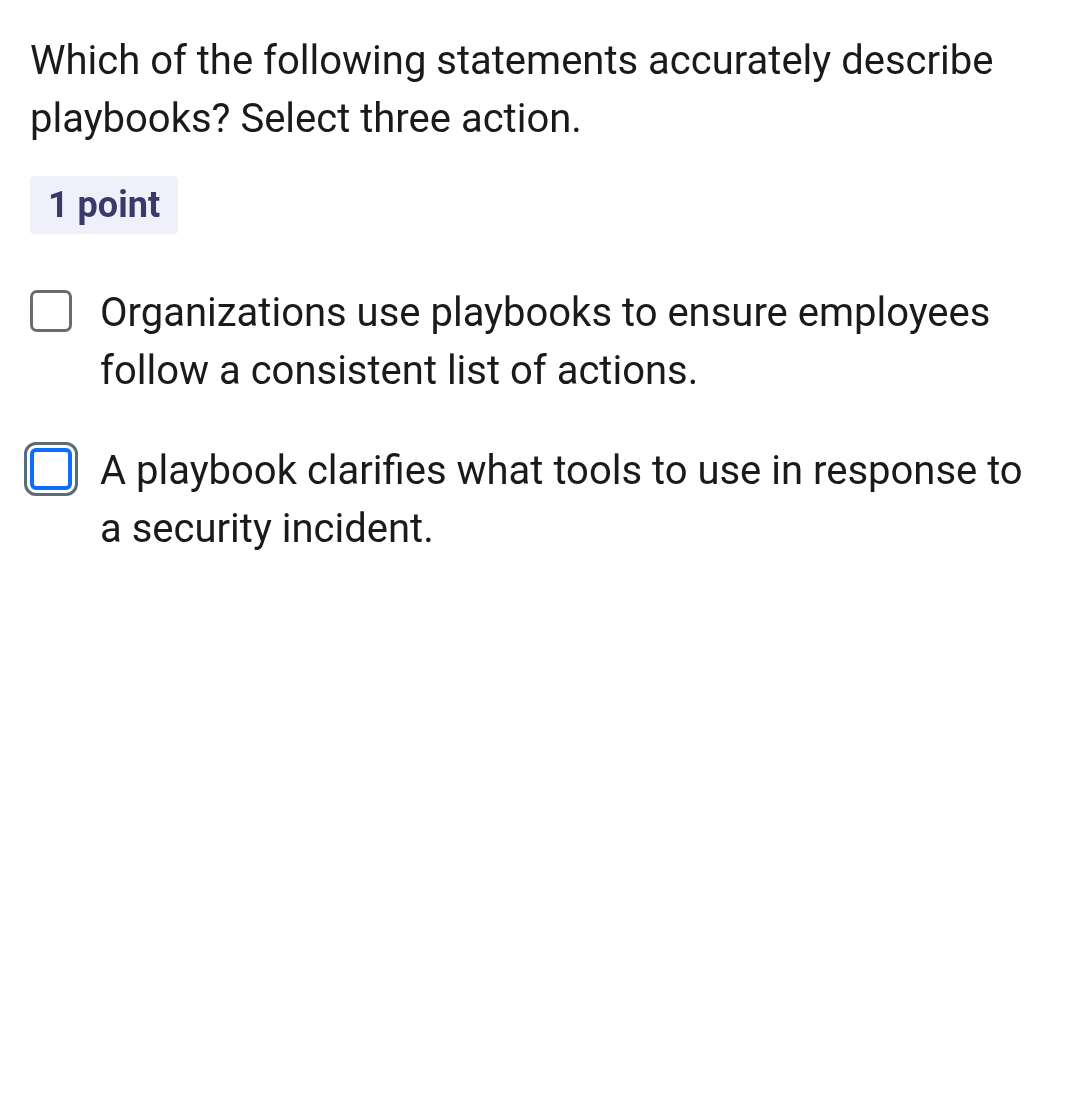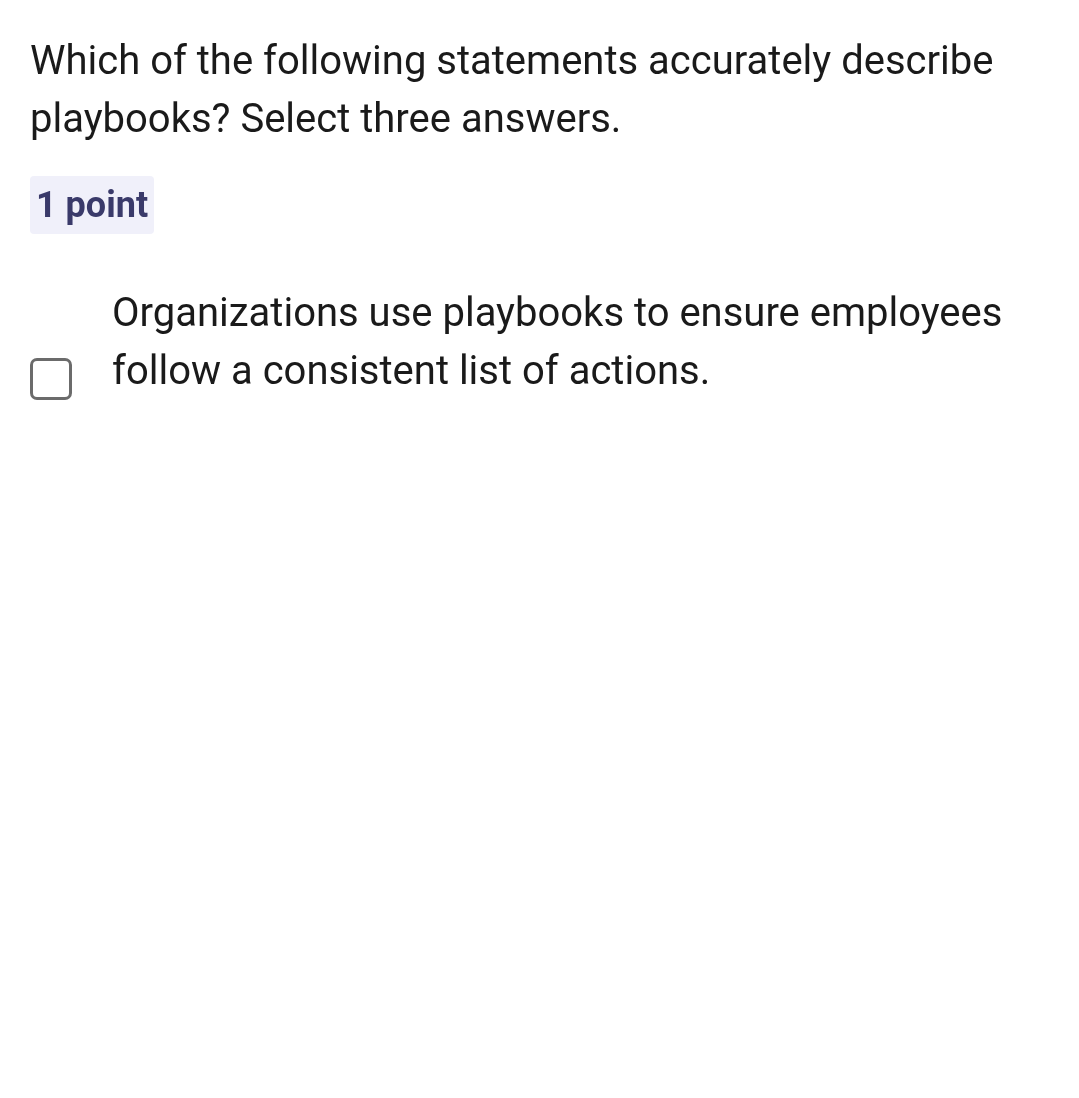--- a/index.html
+++ b/index.html
@@ -21,33 +21,33 @@
       color: #1a1a1a;
       margin-bottom: 28px;
       font-weight: 400;
     }
     .points-badge {
       display: inline-block;
       background: #f0f0fa;
       color: #3a3a6a;
       font-size: 36px;
       font-weight: 700;
-      padding: 8px 6px;
+      padding: 8px 18px;
       border-radius: 4px;
       margin-bottom: 50px;
     }
     .options {
       display: flex;
       flex-direction: column;
       gap: 42px;
     }
     .option-row {
       display: flex;
-      align-items: flex-end;
-      gap: 40px;
+      align-items: flex-start;
+      gap: 28px;
     }
     .checkbox {
       flex-shrink: 0;
       width: 42px;
       height: 42px;
       border: 3px solid #6b6b6b;
       border-radius: 7px;
       background: #fff;
       margin-top: 6px;
       cursor: pointer;
@@ -62,27 +62,31 @@
       font-size: 40px;
       line-height: 1.45;
       color: #1a1a1a;
       font-weight: 400;
     }
   </style>
 </head>
 <body>
 
 <div>
-  <div class="question-text">Which of the following statements accurately describe playbooks? Select three answers.</div>
+  <div class="question-text">Which of the following statements accurately describe playbooks? Select three action.</div>
   <div class="points-badge">1 point</div>
 
   <div class="options">
 
     <div class="option-row">
       <div class="checkbox" role="checkbox" aria-checked="false"></div>
       <div class="option-label">Organizations use playbooks to ensure employees follow a consistent list of actions.</div>
     </div>
 
 
 
+    <div class="option-row">
+      <div class="checkbox focused" role="checkbox" aria-checked="false"></div>
+      <div class="option-label">A playbook clarifies what tools to use in response to a security incident.</div>
+    </div>
 
   </div>
 </div>
 
 </body></html>

